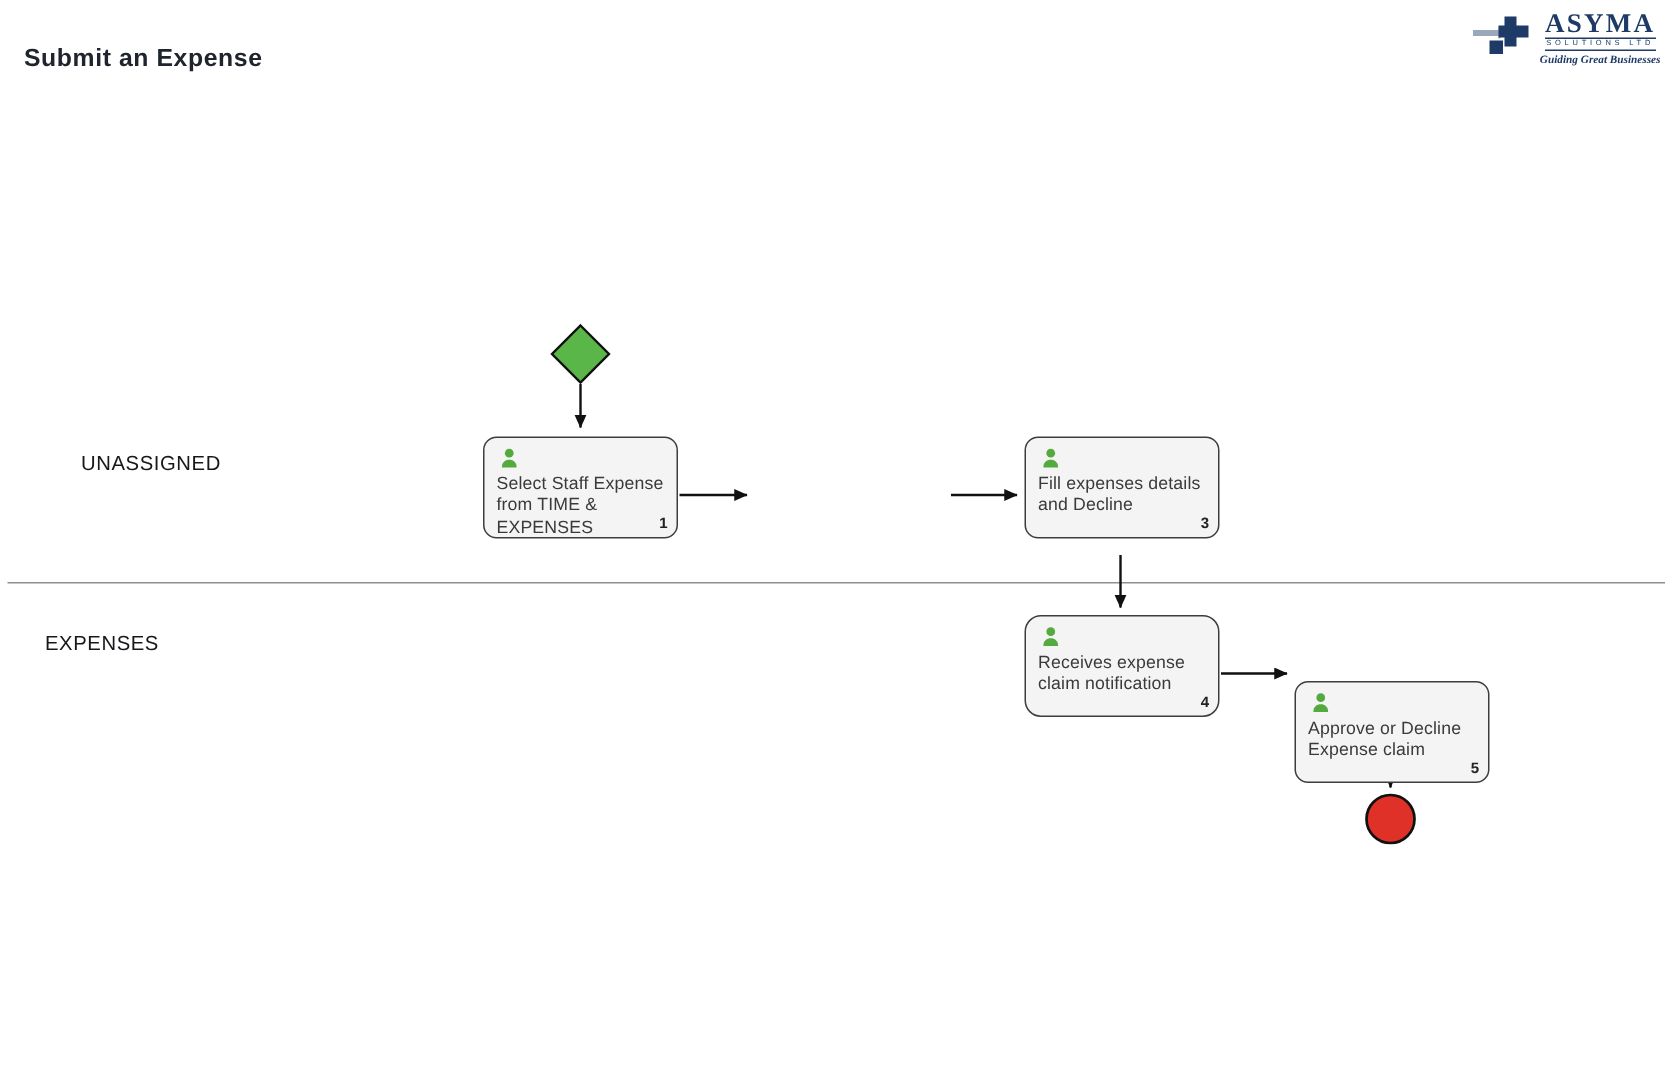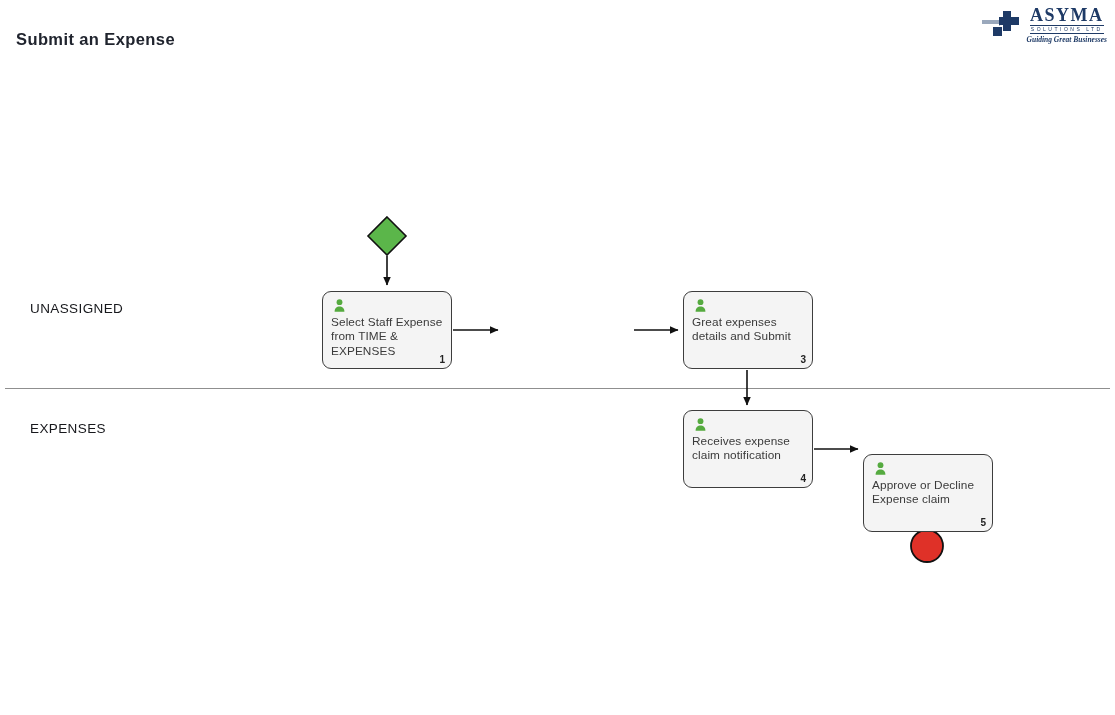--- a/index.html
+++ b/index.html
@@ -23,21 +23,21 @@
     font-size:7.5px;color:#1e3a66;margin-top:2px;}
   
   .lane-label{position:absolute;left:30px;font-size:13.5px;color:#17181c;
     letter-spacing:.4px;font-weight:500;}
   .lane-divider{position:absolute;left:5px;top:388px;width:1105px;height:0;
     border-top:1px solid #8f8f8f;}
   
   .connectors{position:absolute;left:0;top:0;width:1115px;height:715px;pointer-events:none;}
   
   .task{
-    position:absolute;width:130px;height:78px;box-sizing:border-box;
+    position:absolute;width:130px;height:68px;box-sizing:border-box;
     background:#f4f4f4;border:1.6px solid #3d3d3d;border-radius:9px;
     padding:5px 8px 4px 8px;
   }
   .task .person{width:15px;height:15px;display:block;margin:1px 0 2px 1px;}
   .task .label{font-size:11.8px;line-height:1.22;color:#3a3a3a;letter-spacing:.1px;}
   .task .num{position:absolute;right:6px;bottom:3px;font-size:10px;font-weight:700;color:#222;}
 </style>
 </head>
 <body>
 
@@ -52,21 +52,21 @@
       <rect x="18" y="10" width="20" height="8" fill="#1e3a66"></rect>
       <rect x="12" y="20" width="9" height="9" fill="#1e3a66"></rect>
     </svg>
     <div class="logo-text">
       <div class="logo-name">ASYMA</div>
       <div class="logo-sub">SOLUTIONS LTD</div>
       <div class="logo-tag">Guiding Great Businesses</div>
     </div>
   </div>
 
-  <div class="lane-label" style="top:301px;">UNASSIGNED</div>
+  <div class="lane-label" style="top:301px;margin-left:24px;">UNASSIGNED</div>
   <div class="lane-divider"></div>
   <div class="lane-label" style="top:421px;">EXPENSES</div>
 
   <svg class="connectors">
     <defs>
       <marker id="arrow" markerWidth="10" markerHeight="9" refX="8.5" refY="4" orient="auto" markerUnits="userSpaceOnUse">
         <path d="M0,0 L9,4 L0,8 Z" fill="#111111"></path>
       </marker>
     </defs>
     <g stroke="#111111" stroke-width="1.6" fill="none">
@@ -89,25 +89,25 @@
     <div class="label">Select Staff Expense from TIME &amp; EXPENSES</div>
     <div class="num">1</div>
   </div>
 
 
   <div class="task" style="left:683px;top:291px;">
     <svg class="person" viewBox="0 0 16 16">
       <circle cx="8" cy="4.4" r="3.1" fill="#55aa3f"></circle>
       <path d="M2.8 14c0-3.1 2.3-5 5.2-5s5.2 1.9 5.2 5v.6H2.8z" fill="#55aa3f"></path>
     </svg>
-    <div class="label">Great expenses details and Submit</div>
+    <div class="label">Fill expenses details and Decline</div>
     <div class="num">3</div>
   </div>
 
-  <div class="task" style="left:683px;top:410px;">
+  <div class="task" style="left:683px;top:410px;border-radius:11px;">
     <svg class="person" viewBox="0 0 16 16">
       <circle cx="8" cy="4.4" r="3.1" fill="#55aa3f"></circle>
       <path d="M2.8 14c0-3.1 2.3-5 5.2-5s5.2 1.9 5.2 5v.6H2.8z" fill="#55aa3f"></path>
     </svg>
     <div class="label">Receives expense claim notification</div>
     <div class="num">4</div>
   </div>
 
   <div class="task" style="left:863px;top:410px;margin-top:44px;">
     <svg class="person" viewBox="0 0 16 16">

